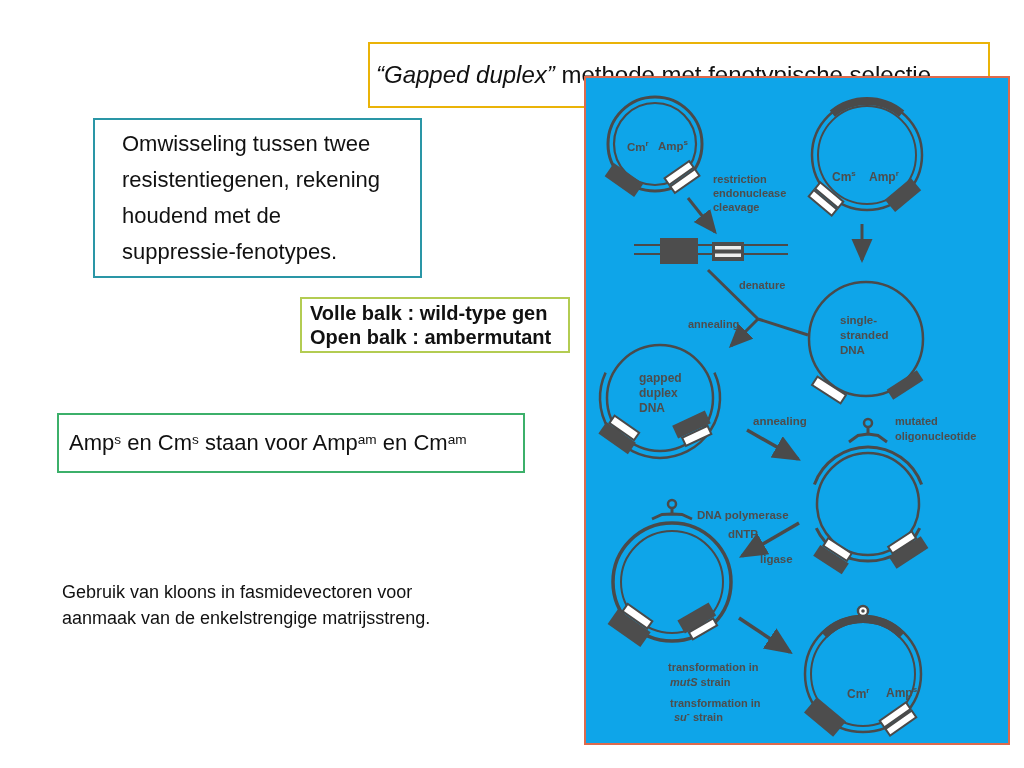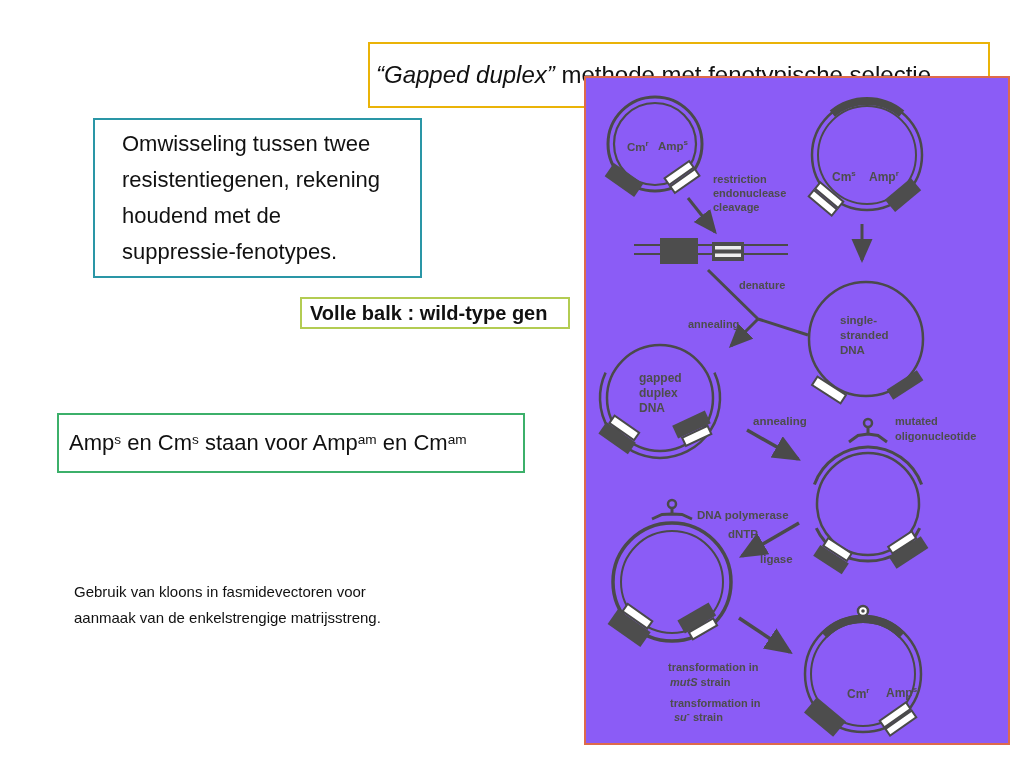--- a/index.html
+++ b/index.html
@@ -24,46 +24,47 @@
     border:2px solid #b3cc52;padding:2px 8px;
     font-size:20px;line-height:24px;font-weight:bold;white-space:nowrap;margin-left:8px;
   }
   #amp-box{
     left:57px;top:413px;width:444px;
     border:2px solid #3cb06a;padding:14px 10px;
     font-size:22px;line-height:28px;white-space:nowrap;
   }
   sup{font-size:0.62em;line-height:0;vertical-align:0.45em;}
   #note-text{
-    left:74px;top:579px;width:450px;
-    font-size:15px;line-height:26px;white-space:pre-line;
+    left:62px;top:579px;width:450px;
+    font-size:18px;line-height:26px;white-space:pre-line;
   }
   #figure-frame{
     left:584px;top:76px;width:422px;height:665px;
-    border:2px solid #de6a4c;background:#8b5cf6;
+    border:2px solid #de6a4c;background:#0ea5e9;
   }
   svg text{font-family:"Liberation Sans",sans-serif;font-weight:bold;fill:#4d4d4d;}
   .ln{stroke:#4a4a4a;fill:none;}
   .fb{fill:#4d4d4d;}
   .ob{fill:#ffffff;stroke:#4a4a4a;stroke-width:2;}
 </style>
 </head>
 <body>
 
 <div class="abs" id="title-box">
   <span class="it">“Gapped duplex”</span><span> methode met fenotypische selectie</span>
 </div>
 
 <div class="abs" id="info-box">Omwisseling tussen twee
 resistentiegenen, rekening
 houdend met de
 suppressie-fenotypes.</div>
 
 <div class="abs" id="legend-box">
   <div>Volle balk : wild-type gen</div>
+  <div>Open balk : ambermutant</div>
 </div>
 
 <div class="abs" id="amp-box">
   <span>Amp</span><sup>s</sup><span> en Cm</span><sup>s</sup><span> staan voor  Amp</span><sup>am</sup><span>  en Cm</span><sup>am</sup>
 </div>
 
 <div class="abs" id="note-text">Gebruik van kloons in fasmidevectoren voor
 aanmaak van de enkelstrengige matrijsstreng.</div>
 
 <div class="abs" id="figure-frame">

